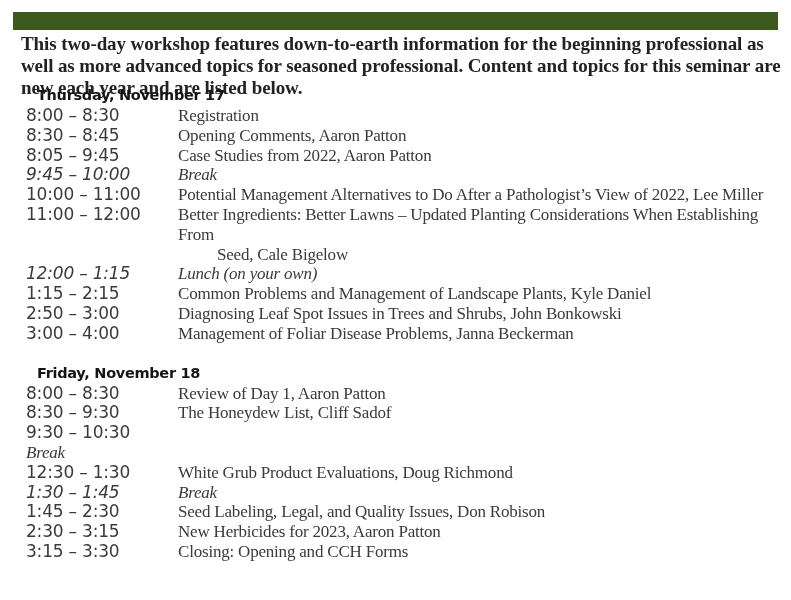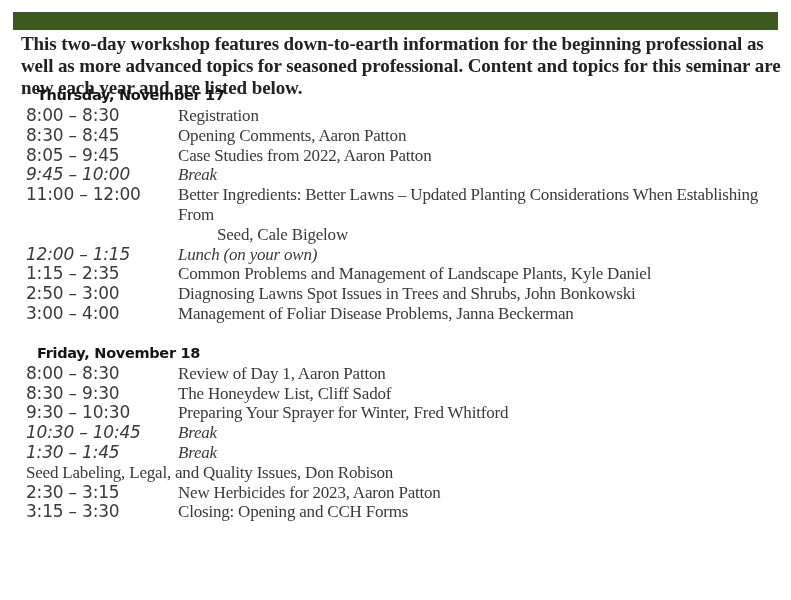--- a/index.html
+++ b/index.html
@@ -50,34 +50,38 @@
       </div>
     <div class="row">
         <span class="time">8:05 – 9:45</span>
         <span class="topic">Case Studies from 2022, Aaron Patton</span>
       </div>
     <div class="row italic">
         <span class="time">9:45 – 10:00</span>
         <span class="topic">Break</span>
       </div>
     <div class="row">
+        <span class="time">10:00 – 11:00</span>
+        <span class="topic">Potential Management Alternatives to Do After a Pathologist’s View of 2022, Lee Miller</span>
+      </div>
+    <div class="row">
         <span class="time">11:00 – 12:00</span>
         <span class="topic"><span>Better Ingredients: Better Lawns – Updated Planting Considerations When Establishing From</span><span class="cont">Seed, Cale Bigelow</span></span>
       </div>
     <div class="row italic">
         <span class="time">12:00 – 1:15</span>
         <span class="topic">Lunch (on your own)</span>
       </div>
     <div class="row">
-        <span class="time">1:15 – 2:35</span>
+        <span class="time">1:15 – 2:15</span>
         <span class="topic">Common Problems and Management of Landscape Plants, Kyle Daniel</span>
       </div>
     <div class="row">
         <span class="time">2:50 – 3:00</span>
-        <span class="topic">Diagnosing Lawns Spot Issues in Trees and Shrubs, John Bonkowski</span>
+        <span class="topic">Diagnosing Leaf Spot Issues in Trees and Shrubs, John Bonkowski</span>
       </div>
     <div class="row">
         <span class="time">3:00 – 4:00</span>
         <span class="topic">Management of Foliar Disease Problems, Janna Beckerman</span>
       </div>
   </div>
 
   <div class="day-gap"></div>
 
   <div>
@@ -85,31 +89,34 @@
     <div class="row">
         <span class="time">8:00 – 8:30</span>
         <span class="topic">Review of Day 1, Aaron Patton</span>
       </div>
     <div class="row">
         <span class="time">8:30 – 9:30</span>
         <span class="topic">The Honeydew List, Cliff Sadof</span>
       </div>
     <div class="row">
         <span class="time">9:30 – 10:30</span>
-        <span class="topic">Preparing Your Sprayer for Winter, Fred Whitford</span>
       </div>
     <div class="row italic">
-        <span class="time">10:30 – 10:45</span>
         <span class="topic">Break</span>
+      </div>
+    <div class="row">
+        <span class="time">12:30 – 1:30</span>
+        <span class="topic">White Grub Product Evaluations, Doug Richmond</span>
       </div>
     <div class="row italic">
         <span class="time">1:30 – 1:45</span>
         <span class="topic">Break</span>
       </div>
     <div class="row">
+        <span class="time">1:45 – 2:30</span>
         <span class="topic">Seed Labeling, Legal, and Quality Issues, Don Robison</span>
       </div>
     <div class="row">
         <span class="time">2:30 – 3:15</span>
         <span class="topic">New Herbicides for 2023, Aaron Patton</span>
       </div>
     <div class="row">
         <span class="time">3:15 – 3:30</span>
         <span class="topic">Closing: Opening and CCH Forms</span>
       </div>

